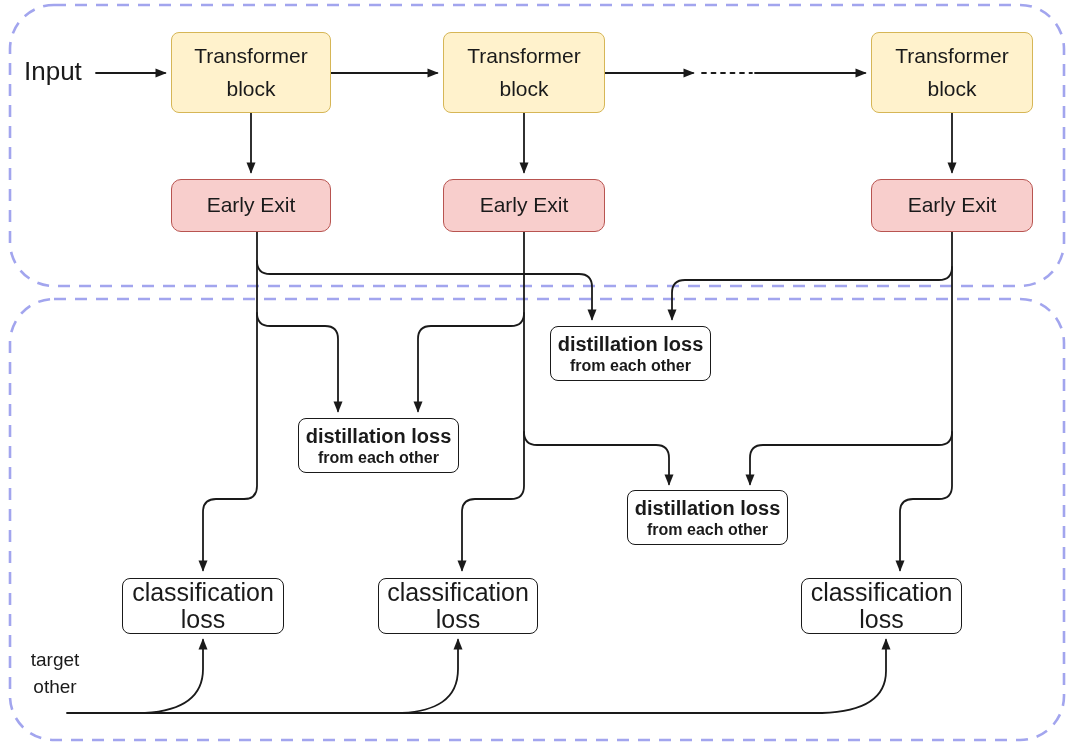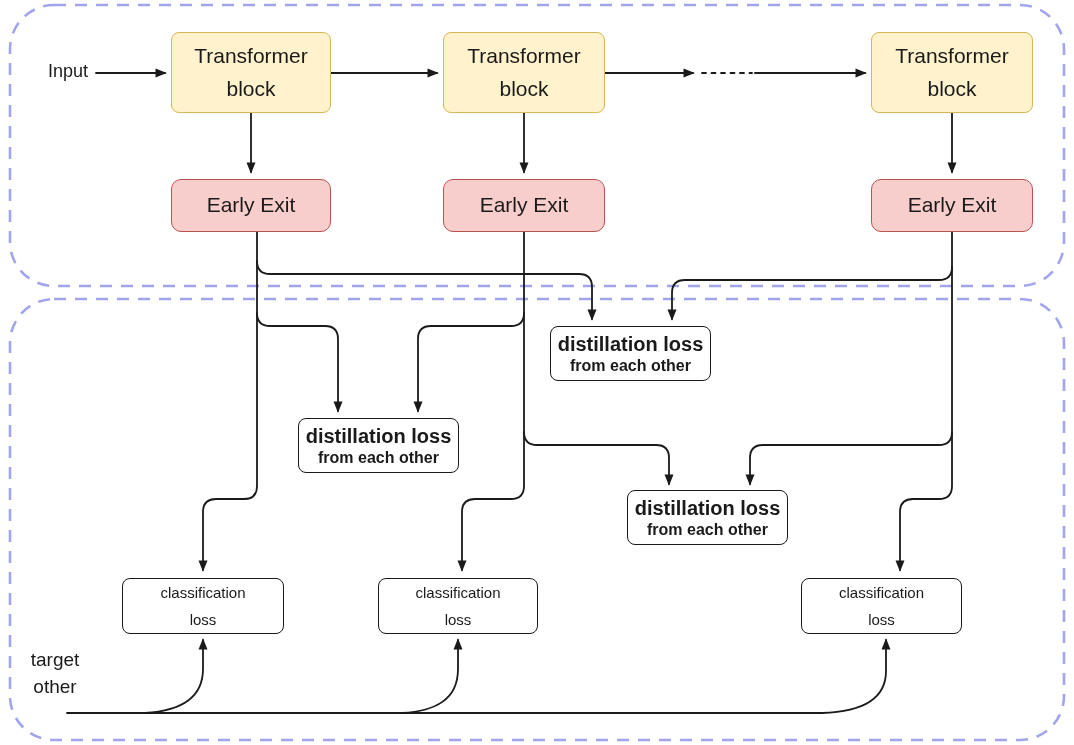--- a/index.html
+++ b/index.html
@@ -31,28 +31,28 @@
     border:1.6px solid #b85450;
     font-size:21px;
     border-radius:10px;
   }
   .lossbox{
     background:#ffffff;
     border:1.8px solid #1a1a1a;
   }
   .distill .l1{font-size:20px;font-weight:bold;line-height:24px;}
   .distill .l2{font-size:16px;font-weight:bold;line-height:20px;}
-  .classif{font-size:15px;line-height:27px;}
+  .classif{font-size:25px;line-height:27px;}
   .floating-label{
     position:absolute;
     font-size:19px;
     line-height:27px;
     text-align:center;
   }
-  #input-label{left:24px;top:58px;width:64px;text-align:right;font-size:18px;}
+  #input-label{left:24px;top:58px;width:64px;text-align:left;font-size:26px;}
   #target-label{left:18px;top:646px;width:74px;}
 </style>
 </head>
 <body>
 
 <div id="canvas">
 
   <svg id="wires" viewBox="0 0 1074 745" xmlns="http://www.w3.org/2000/svg">
     <defs>
       <marker id="arw" markerUnits="userSpaceOnUse" markerWidth="14" markerHeight="12" refX="11" refY="6" orient="auto">

